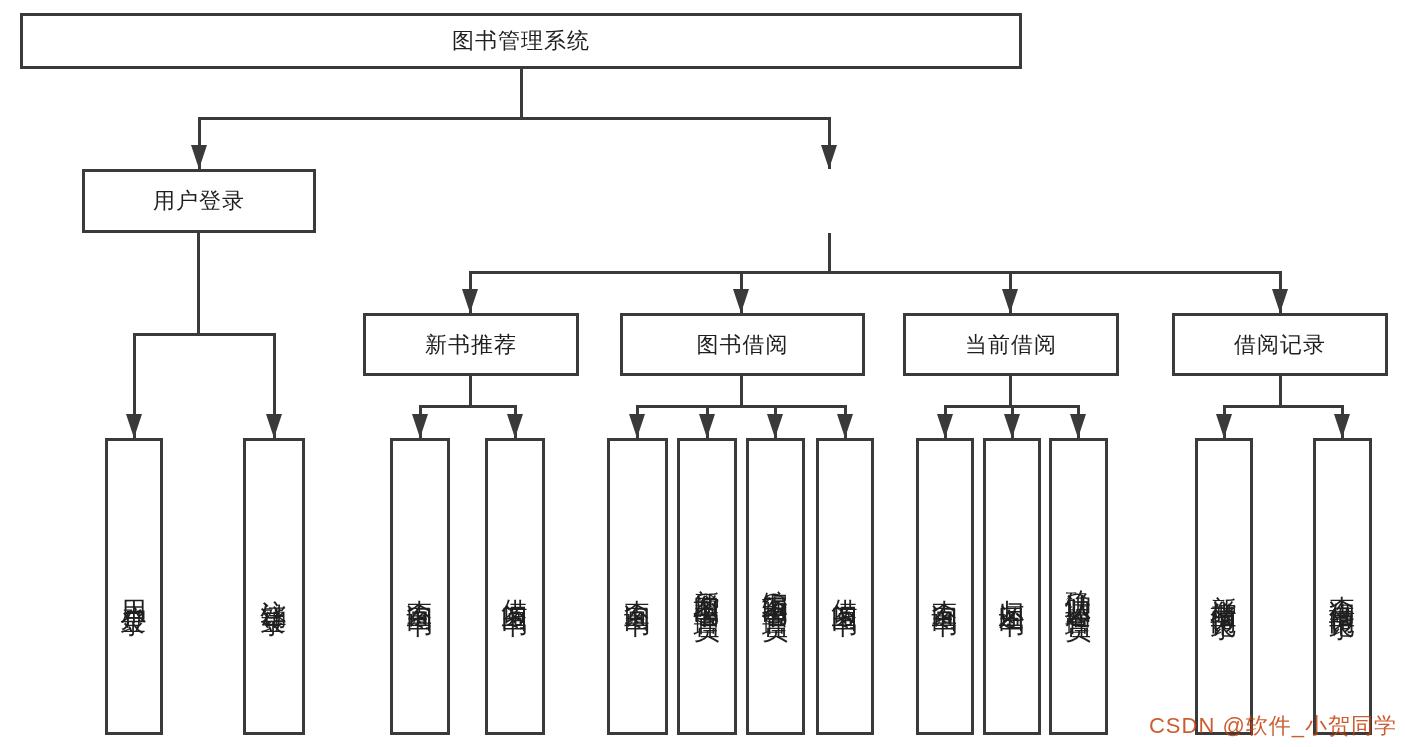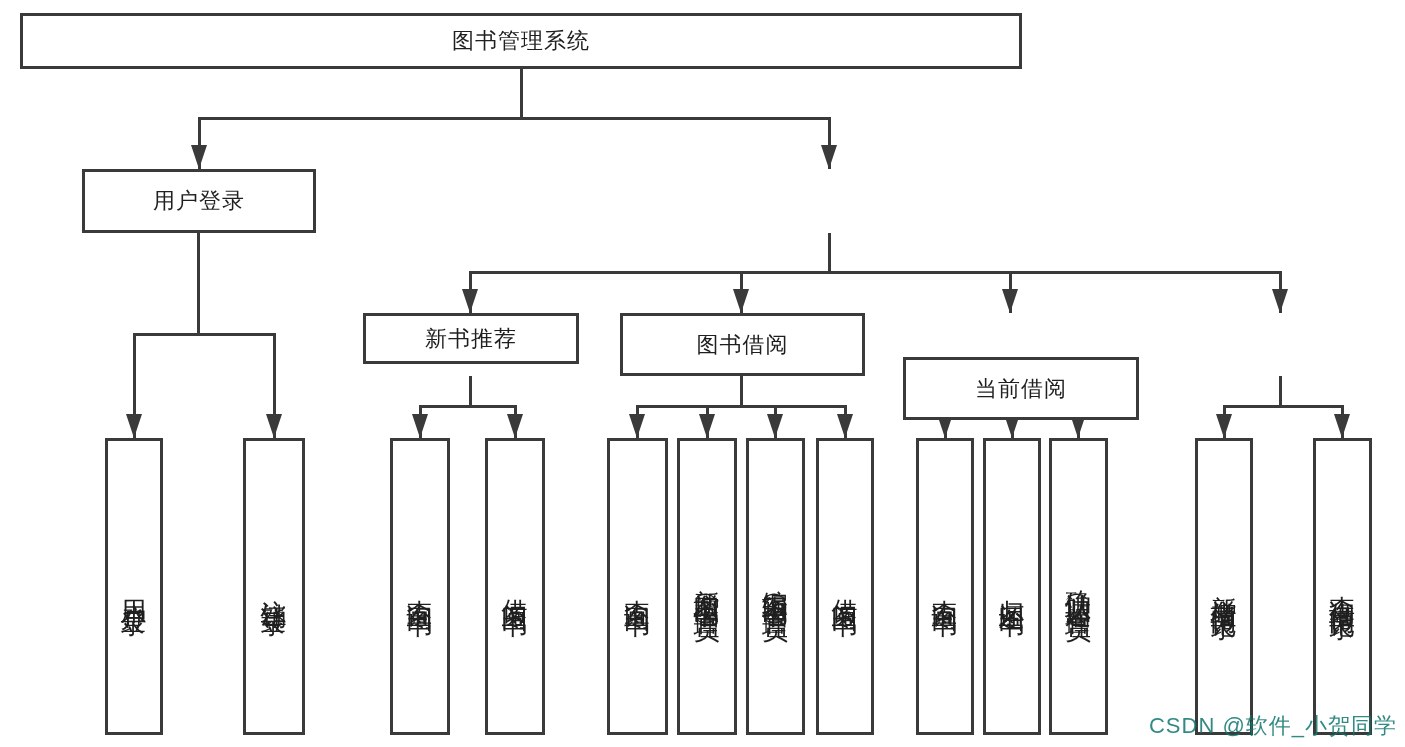--- a/index.html
+++ b/index.html
@@ -23,49 +23,52 @@
   .hl,.vl{position:absolute;background:#3a3a3a;z-index:1;}
   .hl{height:3px;}
   .vl{width:3px;}
   .arrow{
     position:absolute;width:0;height:0;z-index:1;
     border-left:8px solid transparent;border-right:8px solid transparent;
     border-top:24px solid #3a3a3a;
   }
   #watermark{
     position:absolute;right:8px;bottom:6px;z-index:3;
-    font-size:22px;color:#0f766e;opacity:.85;letter-spacing:1px;white-space:nowrap;margin-top:30px;
+    font-size:22px;color:#c2410c;opacity:.85;letter-spacing:1px;white-space:nowrap;margin-top:30px;
   }
 </style>
 </head>
 <body>
 
 <div id="canvas">
 
   <div class="node" style="left:20px;top:13px;width:1002px;height:56px;">
     <span>图书管理系统</span>
   </div>
 
   <div class="node" style="left:82px;top:169px;width:234px;height:64px;">
     <span>用户登录</span>
   </div>
 
 
-  <div class="node" style="left:363px;top:313px;width:216px;height:51px;">
+  <div class="node" style="left:363px;top:313px;width:216px;height:63px;">
     <span>新书推荐</span>
   </div>
 
   <div class="node" style="left:620px;top:313px;width:245px;height:63px;">
     <span>图书借阅</span>
   </div>
 
-  <div class="node" style="left:903px;top:313px;width:236px;height:63px;margin-top:44px;">
+  <div class="node" style="left:903px;top:313px;width:216px;height:63px;">
     <span>当前借阅</span>
   </div>
 
+  <div class="node" style="left:1172px;top:313px;width:216px;height:63px;">
+    <span>借阅记录</span>
+  </div>
 
   <div class="leaf" style="left:105px;top:438px;width:58px;height:297px;">
     <span class="vtext">用户登录</span>
   </div>
   <div class="leaf" style="left:243px;top:438px;width:62px;height:297px;">
     <span class="vtext">注销登录</span>
   </div>
 
   <div class="leaf" style="left:390px;top:438px;width:60px;height:297px;">
     <span class="vtext">查询图书</span>

